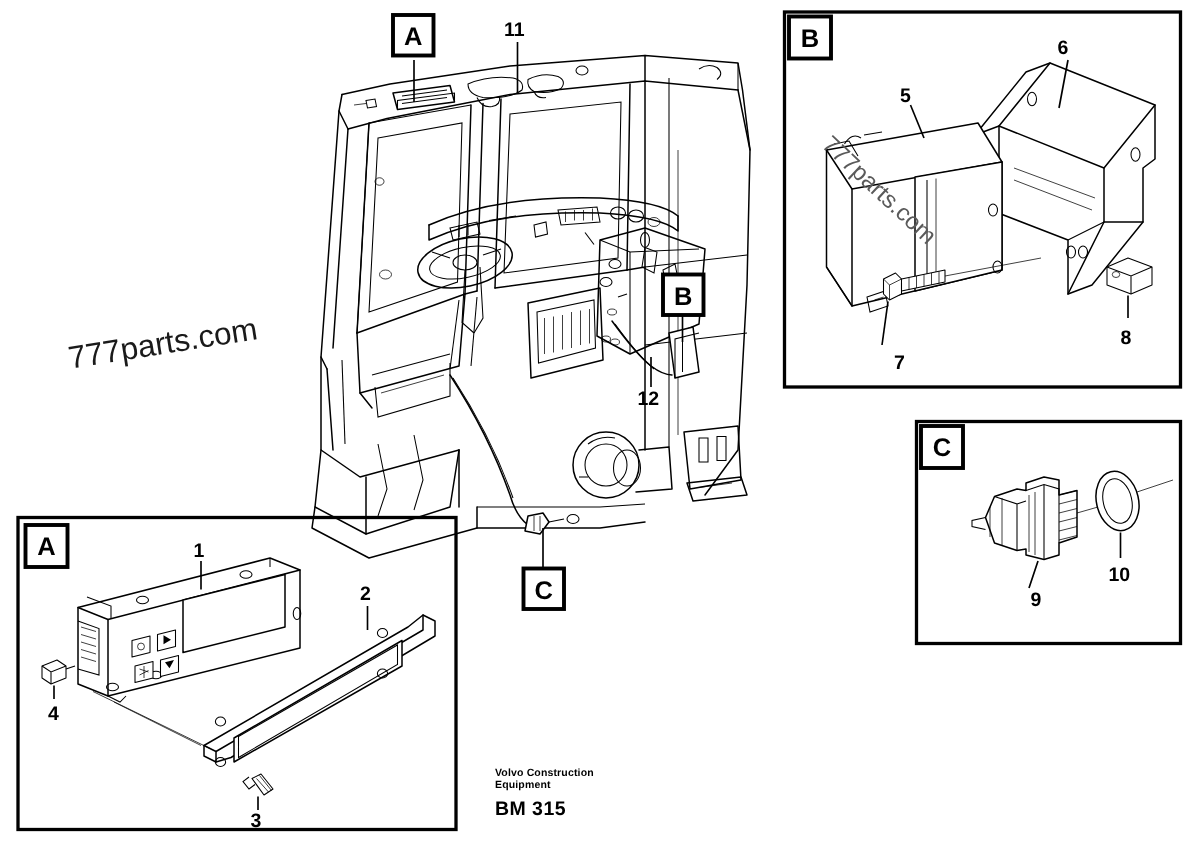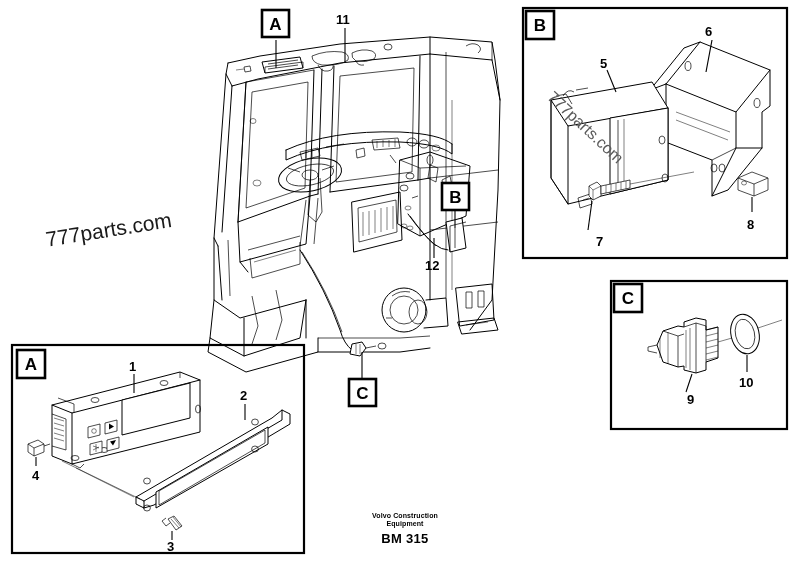--- a/index.html
+++ b/index.html
@@ -20,21 +20,21 @@
   .num{font-family:"Liberation Sans",sans-serif;font-size:13px;font-weight:bold;}
   .calltxt{font-family:"Liberation Sans",sans-serif;font-size:17px;font-weight:bold;
            text-anchor:middle;dominant-baseline:central;}
 
   .wm{position:absolute;font-family:"Liberation Sans",sans-serif;color:#1a1a1a;
       white-space:nowrap;user-select:none;}
   #wm-main{left:44px;top:228px;font-size:21px;transform:rotate(-9deg);transform-origin:0 0;}
   #wm-boxb{left:556px;top:88px;font-size:16px;transform:rotate(43deg);transform-origin:0 0;
            color:#5a5a5a;}
 
-  #footer{position:absolute;left:330px;top:512px;width:150px;text-align:center;line-height:1.15;}
+  #footer{position:absolute;left:330px;top:512px;width:150px;line-height:1.15;}
   #footer .f1{font-size:7px;font-weight:bold;letter-spacing:.1px;}
   #footer .f2{font-size:13px;font-weight:bold;margin-top:4px;letter-spacing:.3px;}
 </style>
 </head>
 <body>
 
 <div id="sheet">
 
   <svg class="layer">
 

